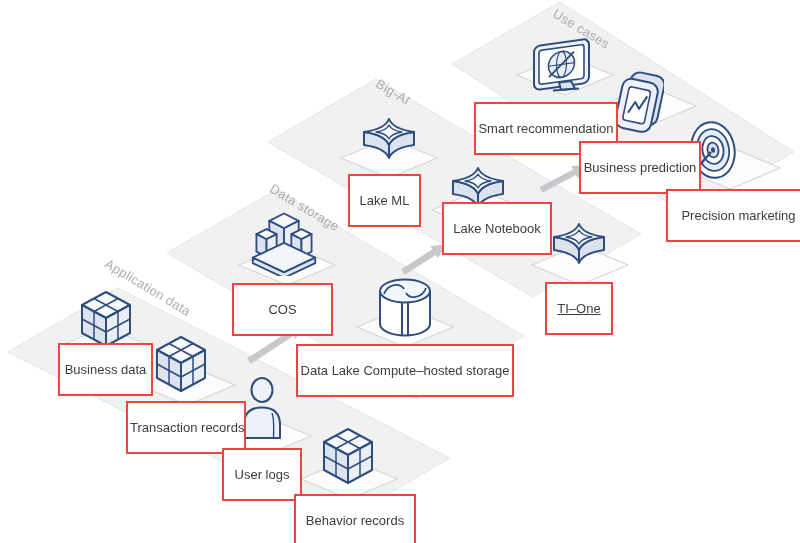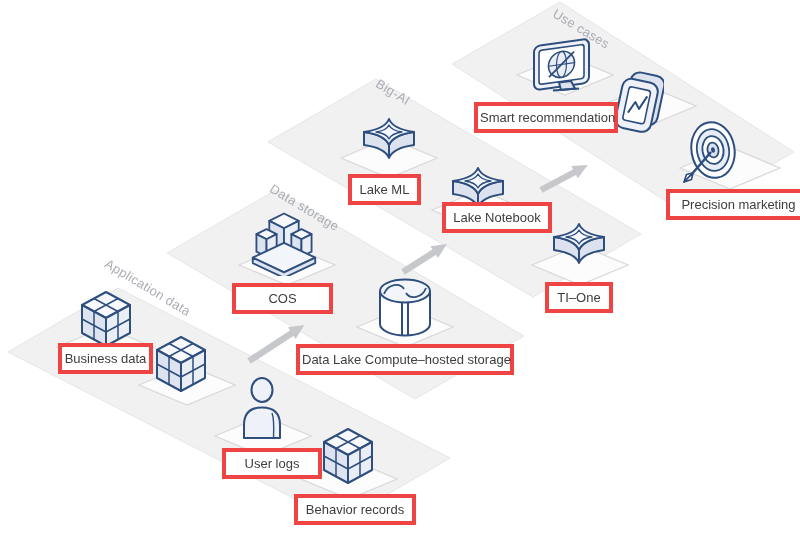--- a/index.html
+++ b/index.html
@@ -8,22 +8,22 @@
     font-family:"Liberation Sans", sans-serif;
   }
   #base{position:absolute;left:0;top:0;}
   .icon{position:absolute;}
   .plane-title{
     position:absolute;font-size:13px;color:#abaeb4;letter-spacing:.3px;
     white-space:nowrap;transform:rotate(31deg);transform-origin:0 0;
   }
   .label{
     position:absolute;box-sizing:border-box;background:#ffffff;
-    border:4px solid #ef4444;color:#3d3d3d;font-size:13px;line-height:17px;
-    text-align:center;padding:3px 2px;white-space:nowrap;
+    border:2px solid #ef4444;color:#3d3d3d;font-size:13px;line-height:17px;
+    text-align:center;padding:16px 2px;white-space:nowrap;
   }
 </style>
 </head>
 <body>
 
 <div id="stage">
 
   <svg id="base" width="800" height="543" viewBox="0 0 800 543">
 
     <polygon points="8,352 118,288 450,458 340,522" fill="#f1f1f2" stroke="#e5e5e7" stroke-width="1"></polygon>
@@ -188,26 +188,28 @@
       <path d="M10,55 L1,64 L8.5,61.5 Z" fill="#ffffff" stroke-width="1.6"></path>
     </g>
   </svg>
 
   <div class="plane-title" style="left:110px;top:256px;">Application data</div>
   <div class="plane-title" style="left:275px;top:181px;">Data storage</div>
   <div class="plane-title" style="left:381px;top:76px;">Big-AI</div>
   <div class="plane-title" style="left:558px;top:6px;">Use cases</div>
 
   <div class="label" style="left:58px;top:343px;width:95px;">Business data</div>
-  <div class="label" style="left:222px;top:448px;width:100px;">User logs</div>
+  <div class="label" style="left:126px;top:401px;width:120px;">Transaction records</div>
+  <div class="label" style="left:222px;top:448px;width:80px;">User logs</div>
   <div class="label" style="left:294px;top:494px;width:122px;">Behavior records</div>
 
   <div class="label" style="left:232px;top:283px;width:101px;">COS</div>
   <div class="label" style="left:296px;top:344px;width:218px;">Data Lake Compute–hosted storage</div>
 
   <div class="label" style="left:348px;top:174px;width:73px;">Lake ML</div>
   <div class="label" style="left:442px;top:202px;width:110px;">Lake Notebook</div>
-  <div class="label" style="left:545px;top:282px;width:68px;">TI–One</div>
+  <div class="label" style="left:545px;top:282px;width:68px;text-decoration:underline;">TI–One</div>
 
   <div class="label" style="left:474px;top:102px;width:144px;">Smart recommendation</div>
+  <div class="label" style="left:579px;top:141px;width:122px;">Business prediction</div>
   <div class="label" style="left:666px;top:189px;width:145px;">Precision marketing</div>
 
 </div>
 
 </body></html>

